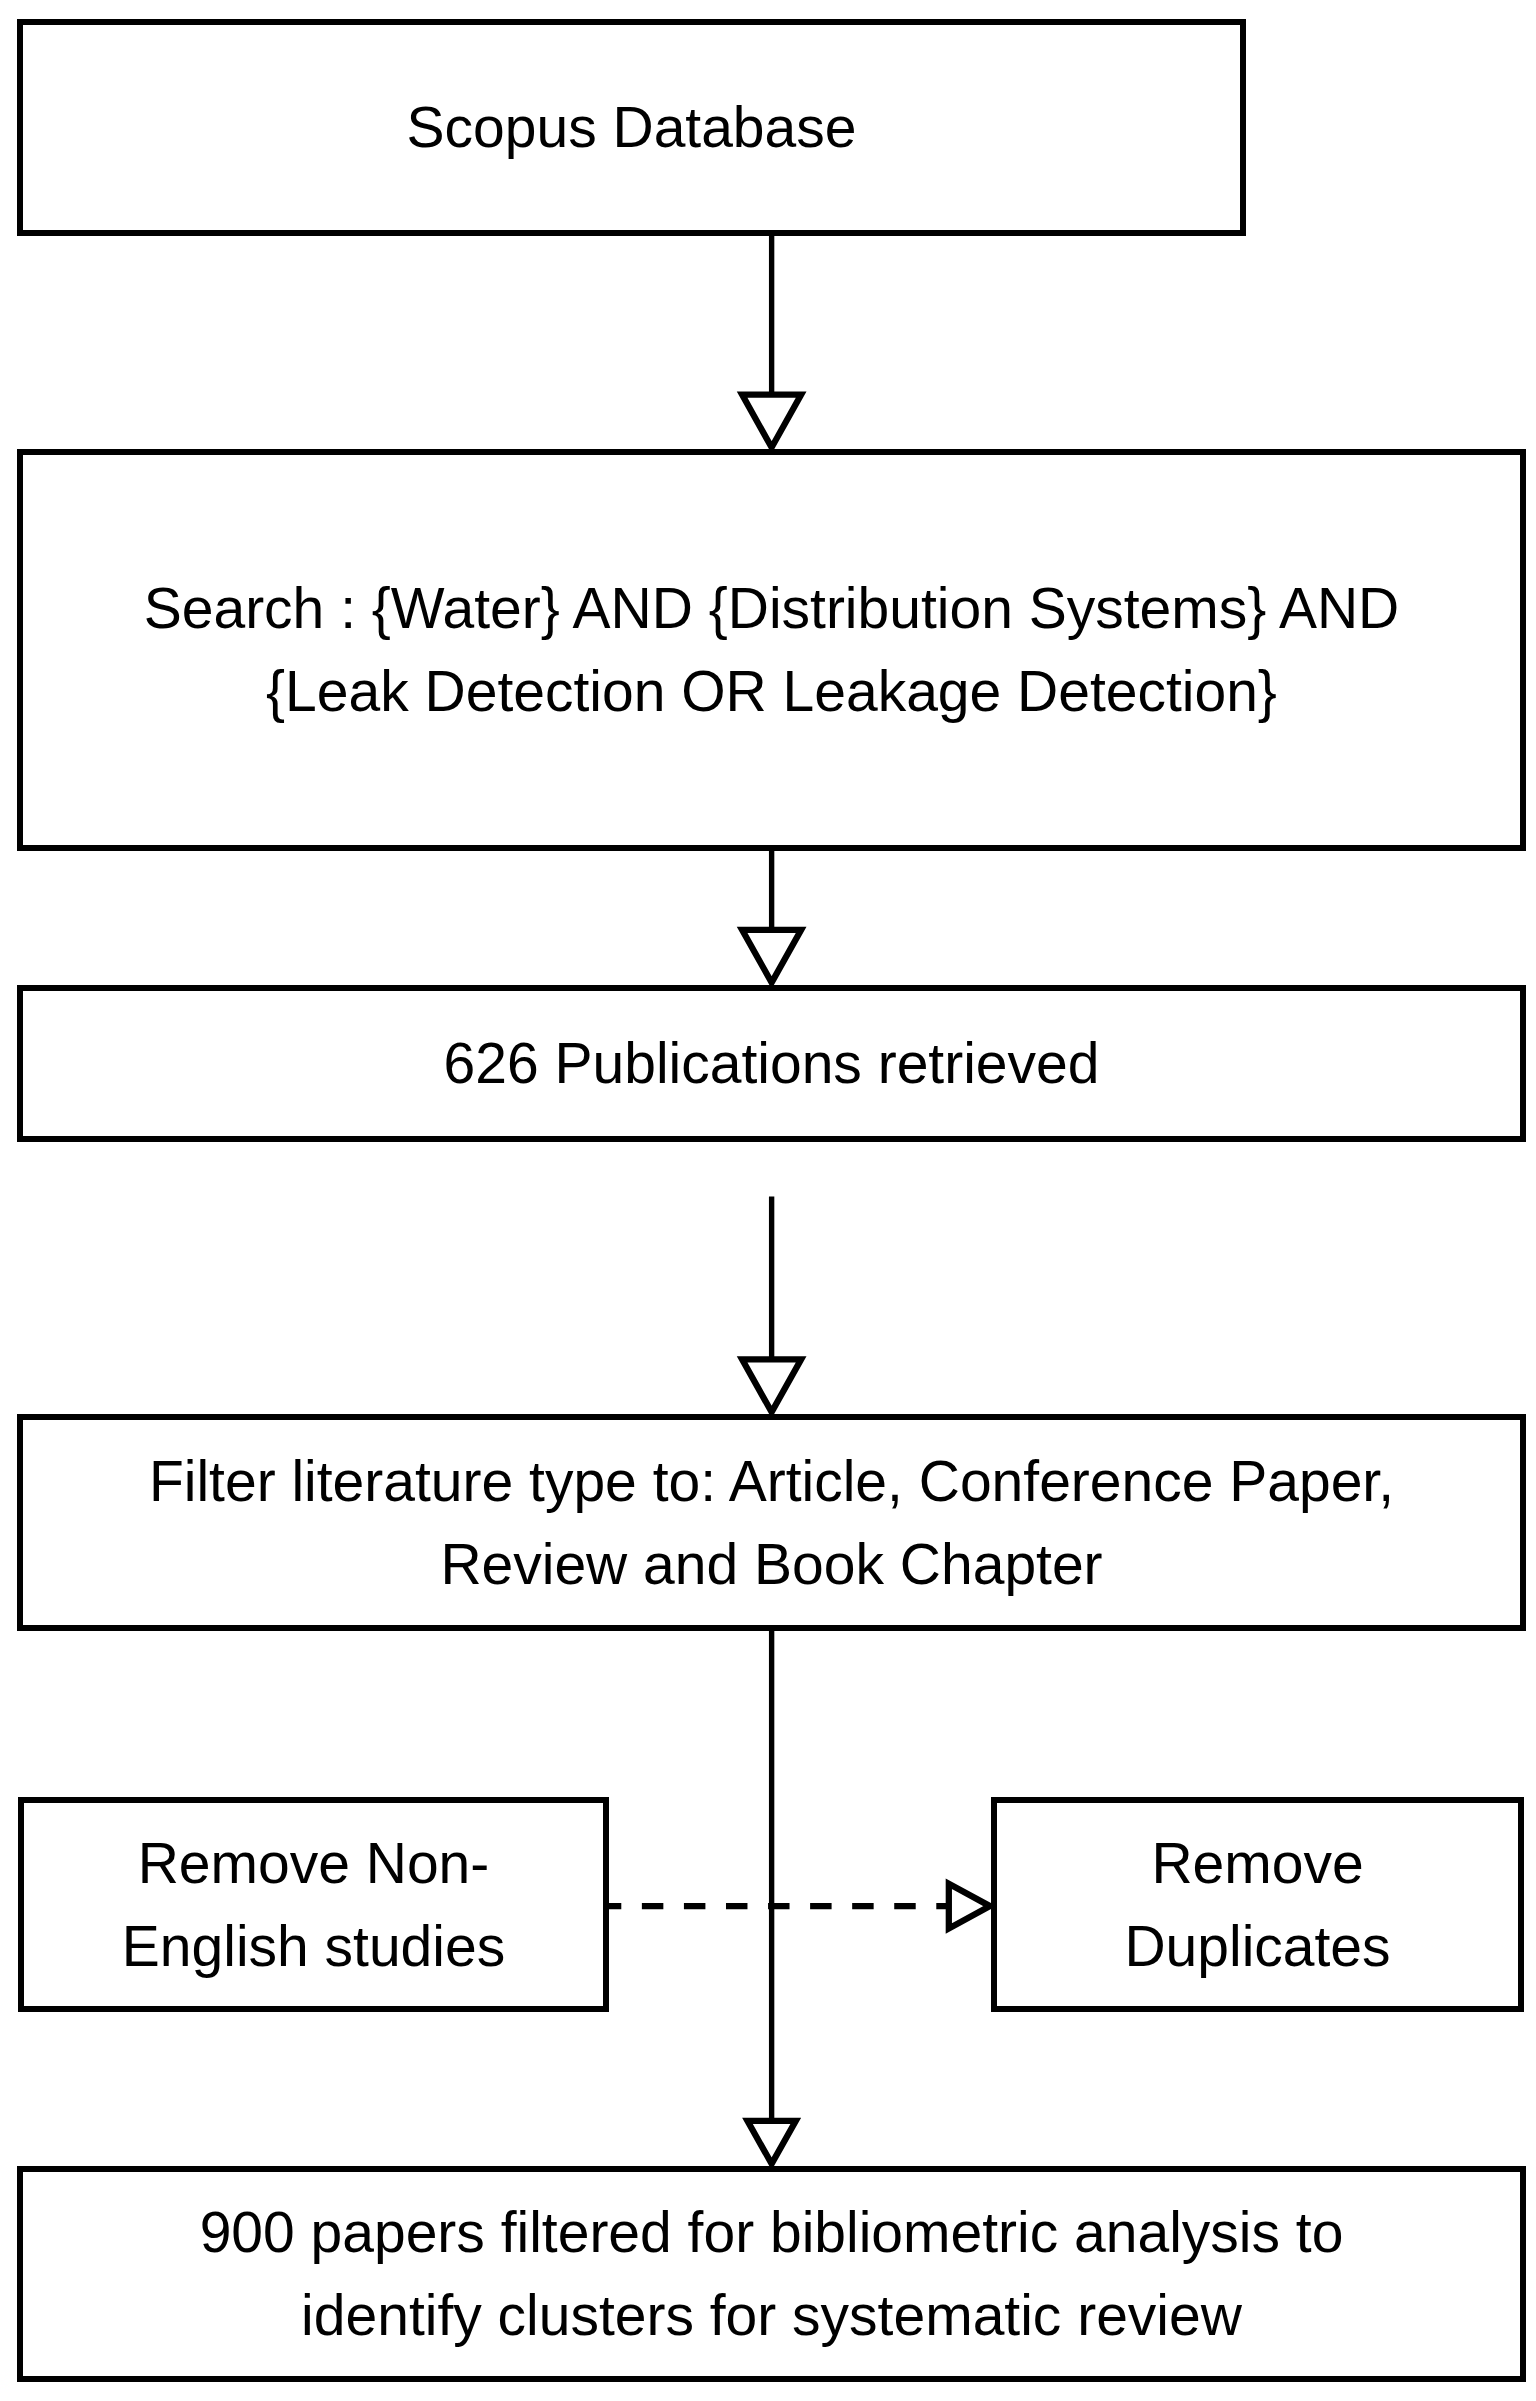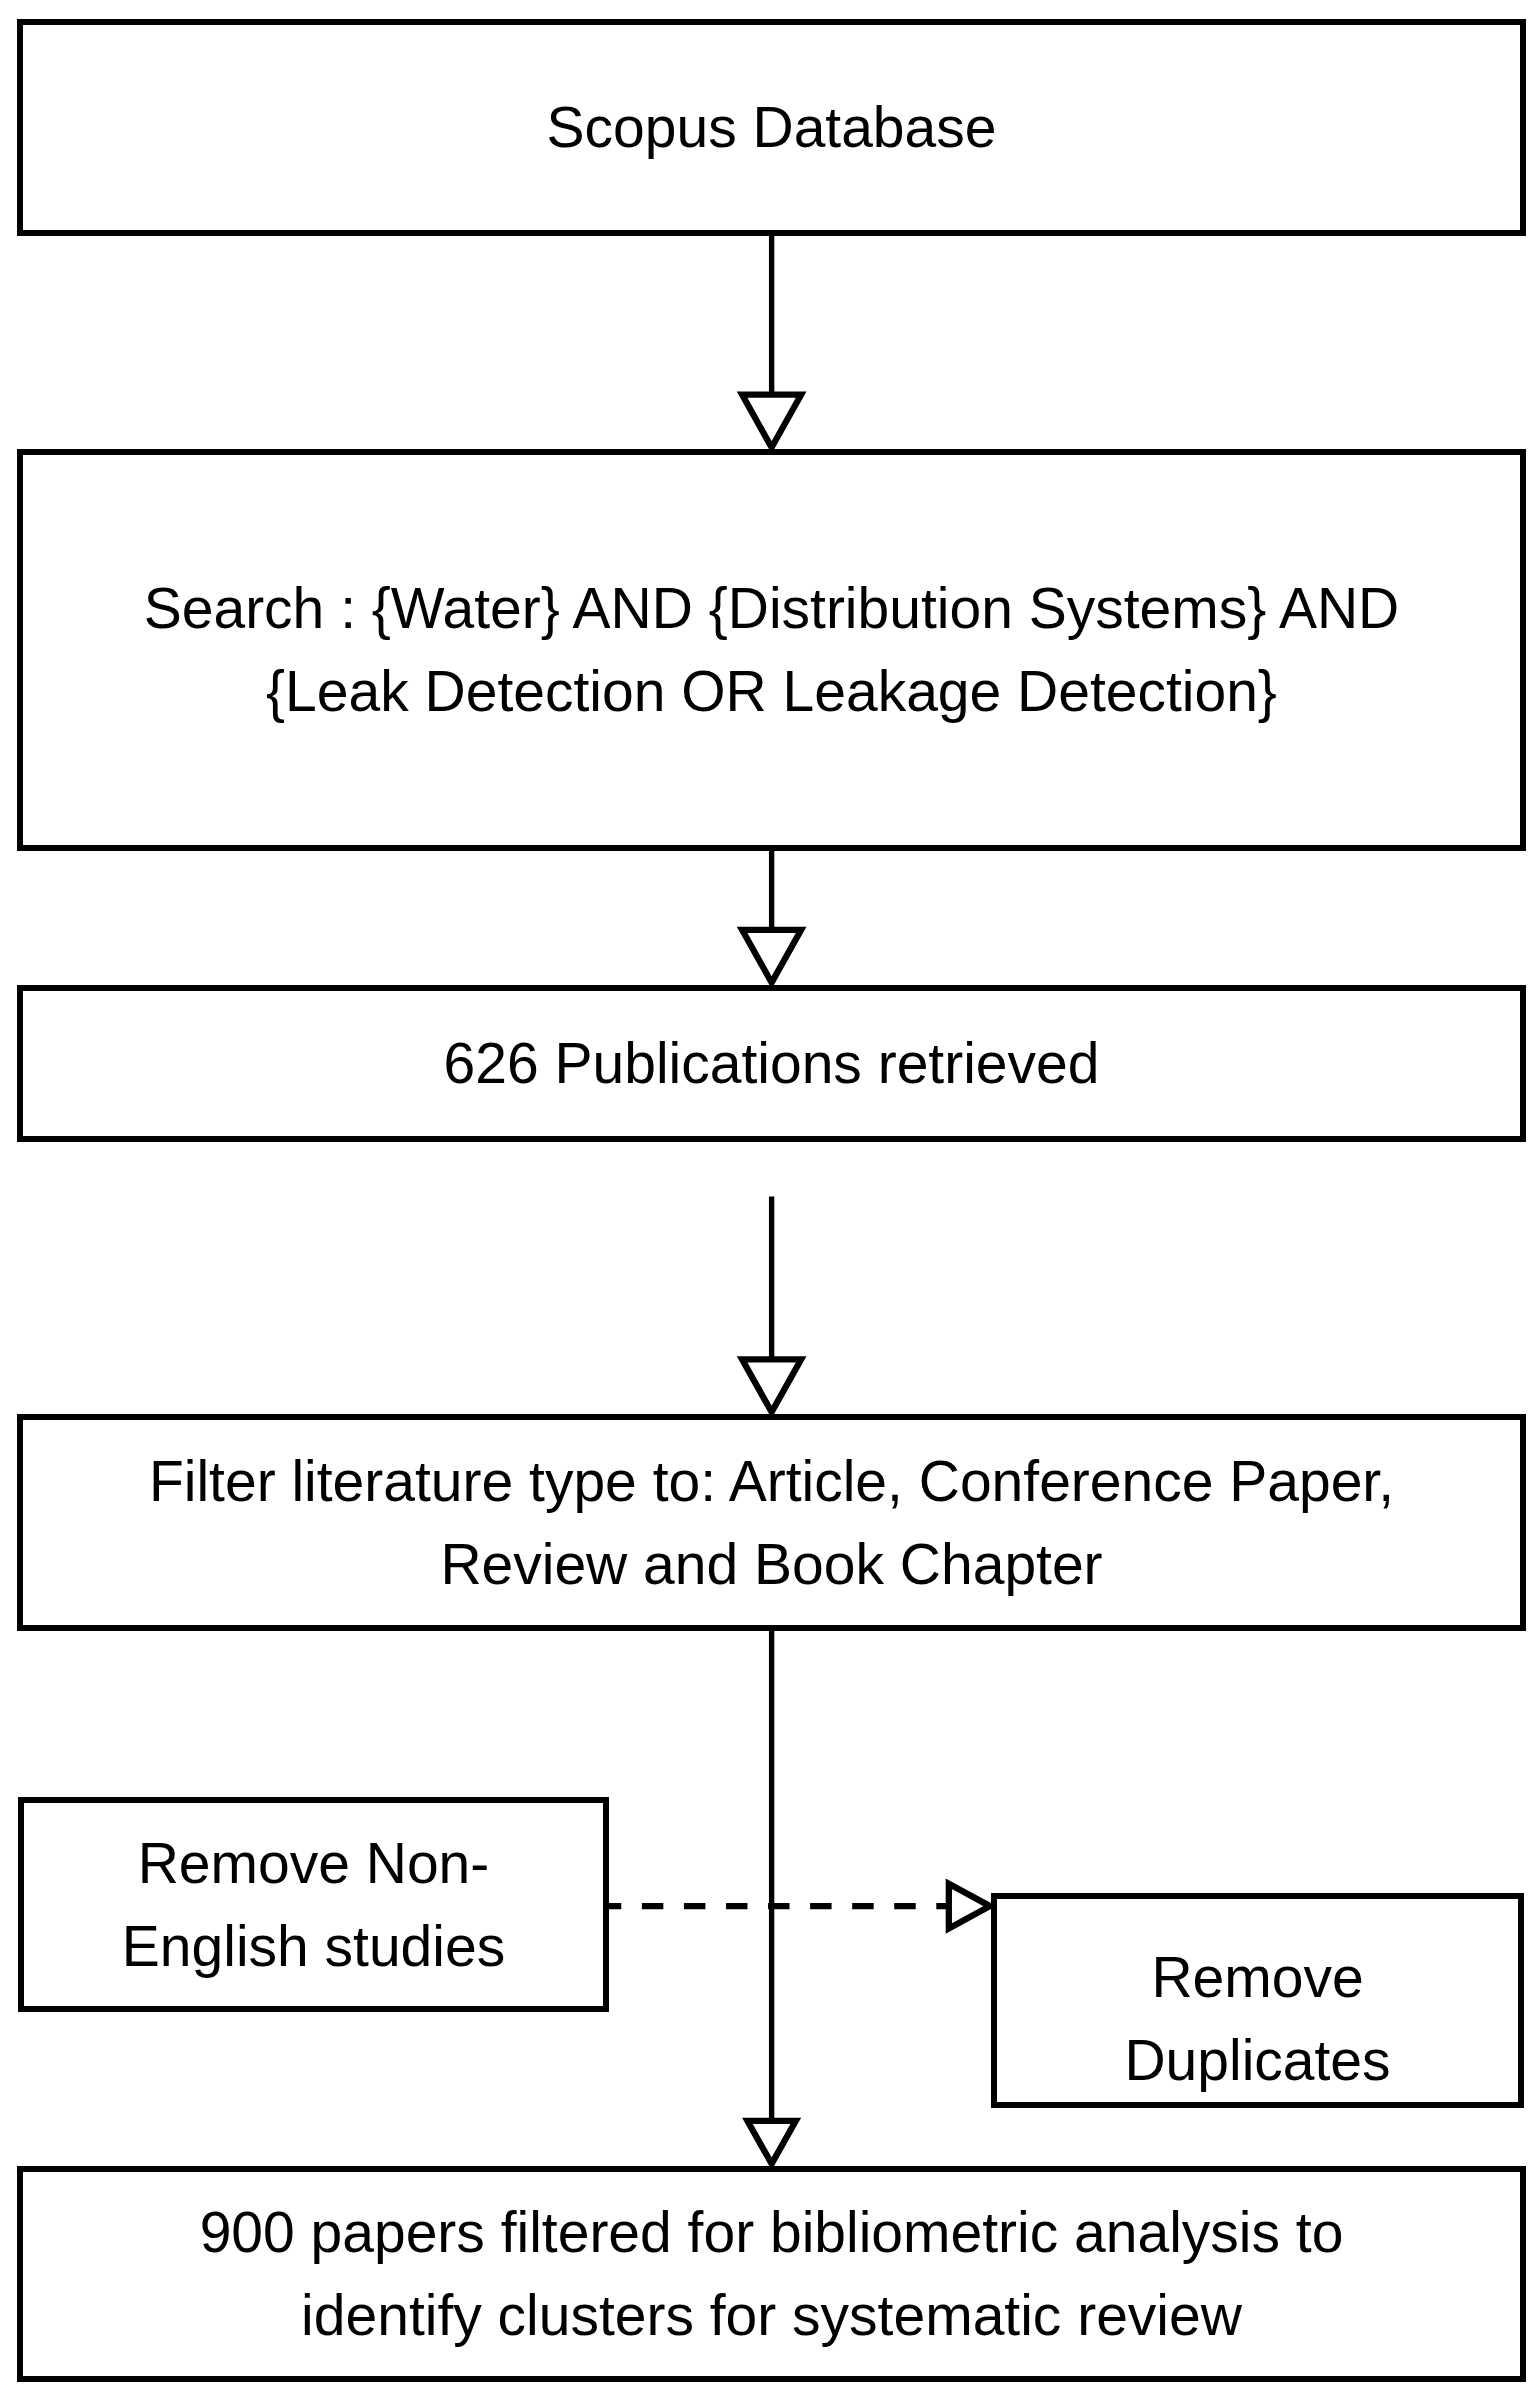--- a/index.html
+++ b/index.html
@@ -34,28 +34,28 @@
     text-align: center;
     font-size: 57px;
     line-height: 83px;
     color: #000000;
   }
   .tline {
     display: block;
     white-space: nowrap;
   }
   
-  .b-scopus   { left: 17px;   top: 19px;   width: 1509px; height: 217px; }
+  .b-scopus   { left: 17px;   top: 19px;   width: 1229px; height: 217px; }
   .b-search   { left: 17px;   top: 449px;  width: 1509px; height: 402px; }
   .b-retrieved{ left: 17px;   top: 985px; width: 1509px; height: 157px; }
   .b-filter   { left: 17px;   top: 1414px; width: 1509px; height: 217px; }
   .b-final    { left: 17px;   top: 2166px; width: 1509px; height: 216px; }
   
   .b-nonenglish { left: 18px;   top: 1797px; width: 591px; height: 215px; }
-  .b-duplicates { left: 991px; top: 1893px; width: 533px; height: 215px; justify-content: flex-end; }
+  .b-duplicates { left: 991px; top: 1797px; width: 533px; height: 215px; }
 </style>
 </head>
 <body>
 
 <div class="canvas">
 
   <svg class="connectors" viewBox="0 0 1717 2683" xmlns="http://www.w3.org/2000/svg">
 
     <line x1="862" y1="260" x2="862" y2="443" stroke="#000000" stroke-width="6"></line>
     <polygon points="829,441 895,441 862,500" fill="#ffffff" stroke="#000000" stroke-width="7"></polygon>

